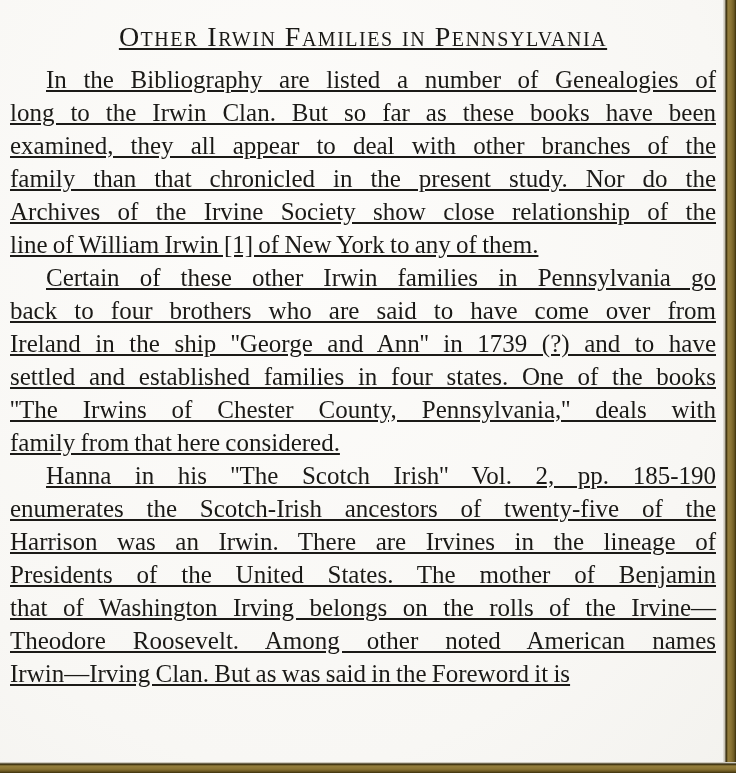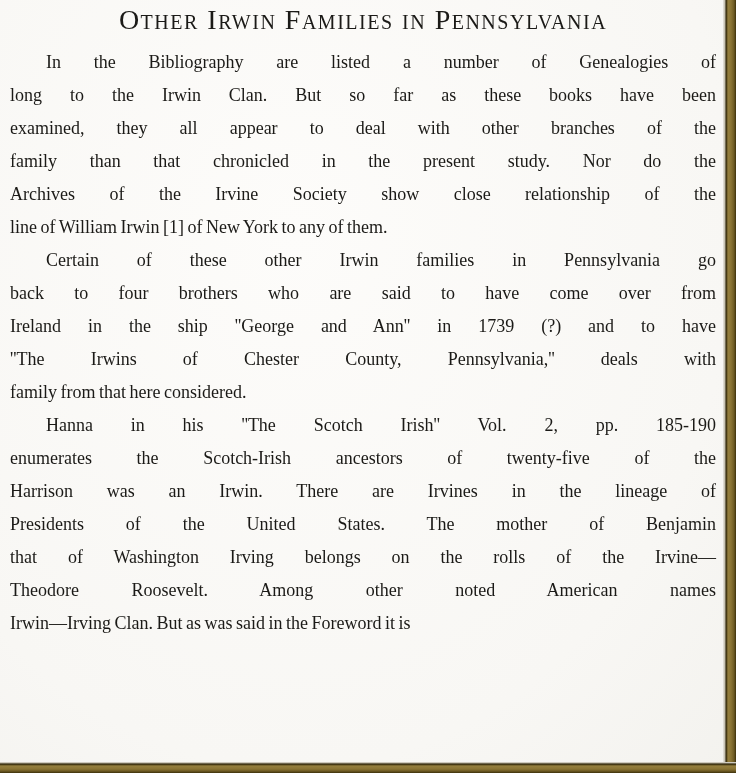--- a/index.html
+++ b/index.html
@@ -35,34 +35,35 @@
     height: 11px;
     background: linear-gradient(to bottom,
       #e9e6df 0px, #b3ad9c 1px, #2a2106 2px,
       #957f3e 4px, #8a7434 7px, #6d5a24 9px, #3c300b 11px);
   }
   .content {
     position: absolute;
     top: 0;
     left: 0;
     width: 706px;
-    padding: 3px 20px 0 10px;
+    padding: 20px 20px 0 10px;
+    text-decoration: underline;
   }
   .doc-title {
     text-align: center;
     font-variant: small-caps;
     font-size: 28px;
     line-height: 34px;
     letter-spacing: 1.5px;
     margin: 0 0 9px 0;
     white-space: nowrap;
   }
   .paragraph { margin: 0; }
   .line {
-    font-size: 18px;
+    font-size: 25px;
     line-height: 33px;
     word-spacing: -1px;
     text-align: justify;
     text-align-last: justify;
   }
   .line.first { text-indent: 36px; }
   .line.last  { text-align-last: left; }
 </style>
 </head>
 <body>
@@ -76,20 +77,21 @@
           <div class="line">long to the Irwin Clan. But so far as these books have been</div>
           <div class="line">examined, they all appear to deal with other branches of the</div>
           <div class="line">family than that chronicled in the present study. Nor do the</div>
           <div class="line">Archives of the Irvine Society show close relationship of the</div>
           <div class="line last">line of William Irwin [1] of New York to any of them.</div>
         </div>
         <div class="paragraph">
           <div class="line first">Certain of these other Irwin families in Pennsylvania go</div>
           <div class="line">back to four brothers who are said to have come over from</div>
           <div class="line">Ireland in the ship ''George and Ann'' in 1739 (?) and to have</div>
+          <div class="line">settled and established families in four states. One of the books</div>
           <div class="line">''The Irwins of Chester County, Pennsylvania,'' deals with</div>
           <div class="line last">family from that here considered.</div>
         </div>
         <div class="paragraph">
           <div class="line first">Hanna in his ''The Scotch Irish'' Vol. 2, pp. 185-190</div>
           <div class="line">enumerates the Scotch-Irish ancestors of twenty-five of the</div>
           <div class="line">Harrison was an Irwin. There are Irvines in the lineage of</div>
           <div class="line">Presidents of the United States. The mother of Benjamin</div>
           <div class="line">that of Washington Irving belongs on the rolls of the Irvine—</div>
           <div class="line">Theodore Roosevelt. Among other noted American names</div>

